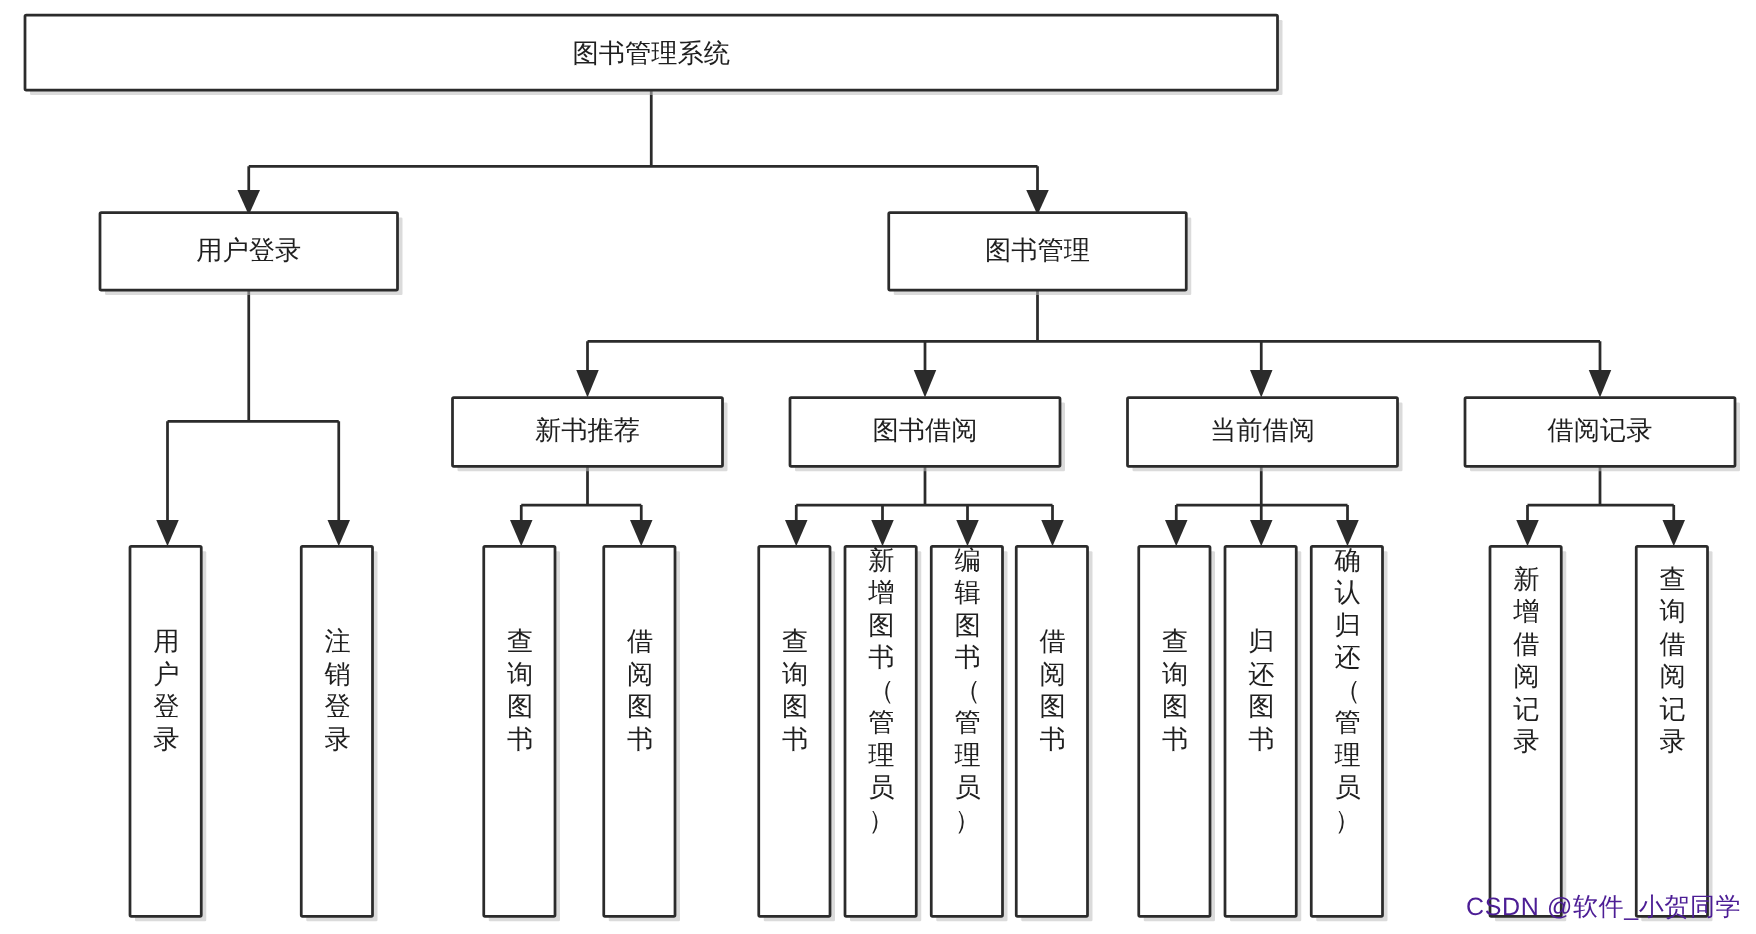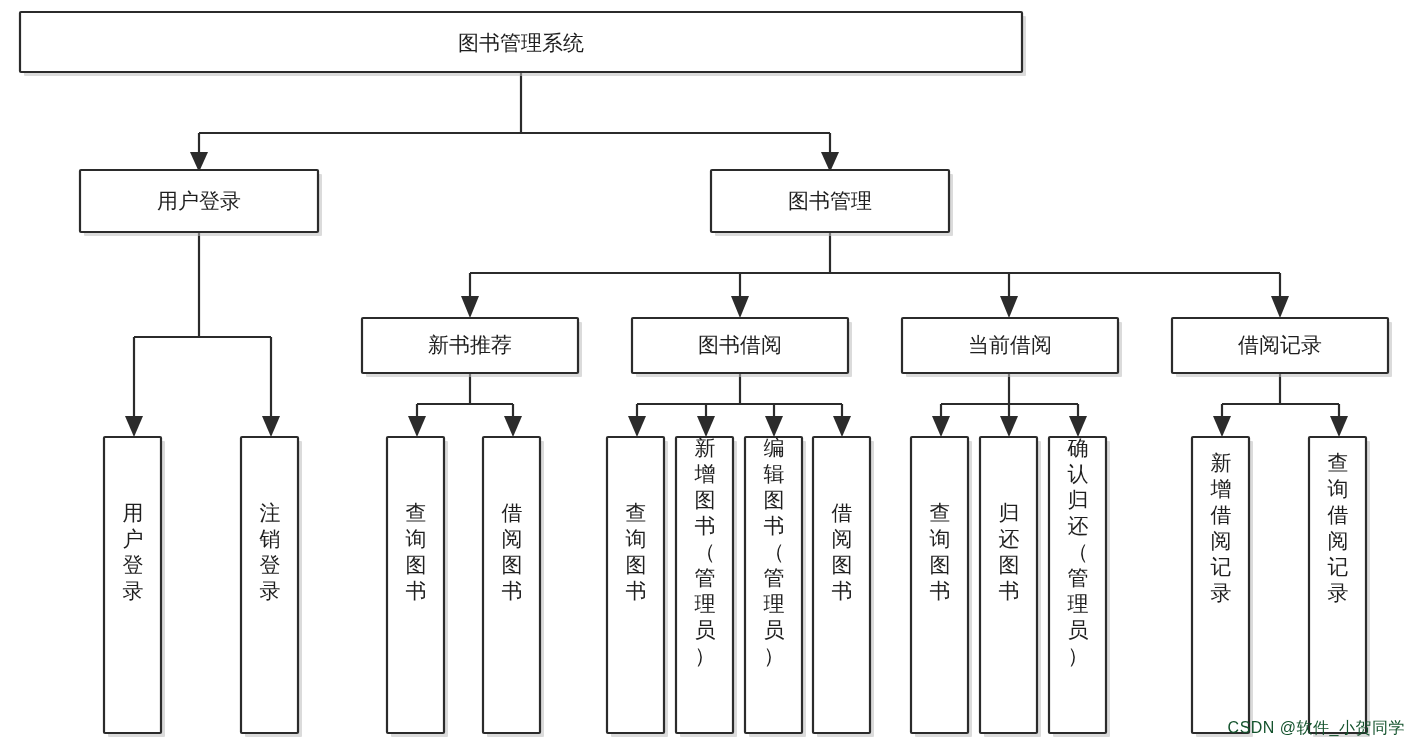--- a/index.html
+++ b/index.html
@@ -53,24 +53,24 @@
     dominant-baseline: middle;
   }
   .node-label-v {
     fill: #1f1f1f;
     font-family: "Liberation Sans", "DejaVu Sans", sans-serif;
     font-size: 21px;
     text-anchor: middle;
   }
   .watermark {
     position: absolute;
-    right: 0;
+    right: 12px;
     bottom: 8px;
-    color: #14532d;
-    font-size: 16px;
+    color: #4c1d95;
+    font-size: 20px;
     font-family: "Liberation Sans", "DejaVu Sans", sans-serif;
     letter-spacing: 0.5px;
     white-space: nowrap;
     user-select: none;
   }
 </style>
 </head>
 <body>
 
 <div id="diagram-root">

